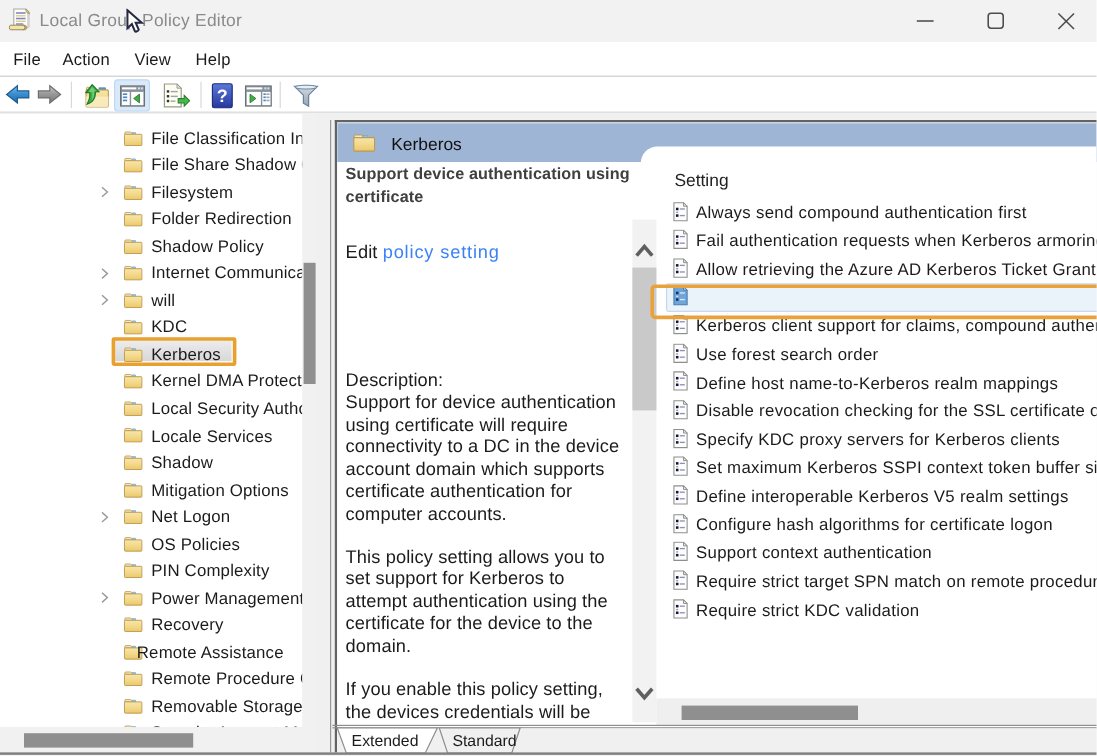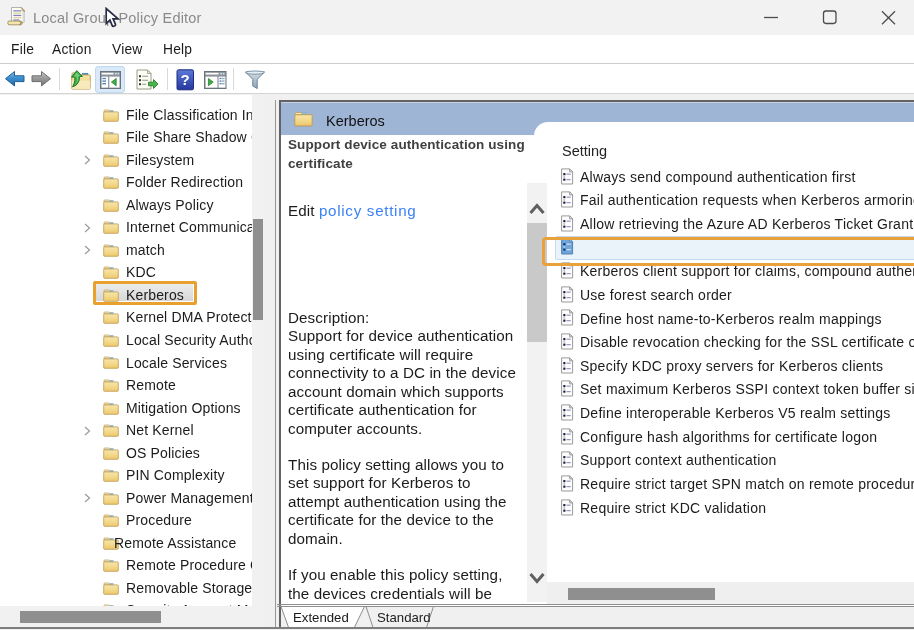--- a/index.html
+++ b/index.html
@@ -155,39 +155,39 @@
 <path d="M1 3 L1 1.8 Q1 1 1.8 1 L5.6 1 Q6.2 1 6.6 1.5 L7.8 3 Z" fill="#F6E8C2" stroke="#BC9A50" stroke-width="0.7"></path>
 <rect x="7.2" y="1.4" width="2.9" height="1.7" fill="#8FC3E4" stroke="#6fa3c4" stroke-width="0.4"></rect>
 <rect x="0.7" y="2.9" width="14.6" height="9.4" rx="0.8" fill="url(#fg)" stroke="#BC9A50" stroke-width="0.8"></rect>
 </svg>
 <span class="txt" style="left:126px;top:79.3px;font-size:14px;letter-spacing:0.15px">Folder Redirection</span>
 <svg style="position:absolute;left:103px;top:103.84px" width="16" height="13" viewBox="0 0 16 13">
 <path d="M1 3 L1 1.8 Q1 1 1.8 1 L5.6 1 Q6.2 1 6.6 1.5 L7.8 3 Z" fill="#F6E8C2" stroke="#BC9A50" stroke-width="0.7"></path>
 <rect x="7.2" y="1.4" width="2.9" height="1.7" fill="#8FC3E4" stroke="#6fa3c4" stroke-width="0.4"></rect>
 <rect x="0.7" y="2.9" width="14.6" height="9.4" rx="0.8" fill="url(#fg)" stroke="#BC9A50" stroke-width="0.8"></rect>
 </svg>
-<span class="txt" style="left:126px;top:101.8px;font-size:14px;letter-spacing:0.15px">Always Policy</span>
+<span class="txt" style="left:126px;top:101.8px;font-size:14px;letter-spacing:0.15px">Shadow Policy</span>
 <svg class="ab" style="left:83px;top:127.9px" width="8" height="10" viewBox="0 0 8 10">
 <path d="M2 1 L6.5 5 L2 9" fill="none" stroke="#9a9a9a" stroke-width="1.2"></path>
       </svg>
 <svg style="position:absolute;left:103px;top:126.35999999999999px" width="16" height="13" viewBox="0 0 16 13">
 <path d="M1 3 L1 1.8 Q1 1 1.8 1 L5.6 1 Q6.2 1 6.6 1.5 L7.8 3 Z" fill="#F6E8C2" stroke="#BC9A50" stroke-width="0.7"></path>
 <rect x="7.2" y="1.4" width="2.9" height="1.7" fill="#8FC3E4" stroke="#6fa3c4" stroke-width="0.4"></rect>
 <rect x="0.7" y="2.9" width="14.6" height="9.4" rx="0.8" fill="url(#fg)" stroke="#BC9A50" stroke-width="0.8"></rect>
 </svg>
 <span class="txt" style="left:126px;top:124.4px;font-size:14px;letter-spacing:0.15px">Internet Communication Management</span>
 <svg class="ab" style="left:83px;top:150.4px" width="8" height="10" viewBox="0 0 8 10">
 <path d="M2 1 L6.5 5 L2 9" fill="none" stroke="#9a9a9a" stroke-width="1.2"></path>
       </svg>
 <svg style="position:absolute;left:103px;top:148.88px" width="16" height="13" viewBox="0 0 16 13">
 <path d="M1 3 L1 1.8 Q1 1 1.8 1 L5.6 1 Q6.2 1 6.6 1.5 L7.8 3 Z" fill="#F6E8C2" stroke="#BC9A50" stroke-width="0.7"></path>
 <rect x="7.2" y="1.4" width="2.9" height="1.7" fill="#8FC3E4" stroke="#6fa3c4" stroke-width="0.4"></rect>
 <rect x="0.7" y="2.9" width="14.6" height="9.4" rx="0.8" fill="url(#fg)" stroke="#BC9A50" stroke-width="0.8"></rect>
 </svg>
-<span class="txt" style="left:126px;top:146.9px;font-size:14px;letter-spacing:0.15px">match</span>
+<span class="txt" style="left:126px;top:146.9px;font-size:14px;letter-spacing:0.15px">will</span>
 <svg style="position:absolute;left:103px;top:171.39999999999998px" width="16" height="13" viewBox="0 0 16 13">
 <path d="M1 3 L1 1.8 Q1 1 1.8 1 L5.6 1 Q6.2 1 6.6 1.5 L7.8 3 Z" fill="#F6E8C2" stroke="#BC9A50" stroke-width="0.7"></path>
 <rect x="7.2" y="1.4" width="2.9" height="1.7" fill="#8FC3E4" stroke="#6fa3c4" stroke-width="0.4"></rect>
 <rect x="0.7" y="2.9" width="14.6" height="9.4" rx="0.8" fill="url(#fg)" stroke="#BC9A50" stroke-width="0.8"></rect>
 </svg>
 <span class="txt" style="left:126px;top:169.4px;font-size:14px;letter-spacing:0.15px">KDC</span>
 <svg style="position:absolute;left:103px;top:193.92px" width="16" height="13" viewBox="0 0 16 13">
 <path d="M1 3 L1 1.8 Q1 1 1.8 1 L5.6 1 Q6.2 1 6.6 1.5 L7.8 3 Z" fill="#F6E8C2" stroke="#BC9A50" stroke-width="0.7"></path>
 <rect x="7.2" y="1.4" width="2.9" height="1.7" fill="#8FC3E4" stroke="#6fa3c4" stroke-width="0.4"></rect>
 <rect x="0.7" y="2.9" width="14.6" height="9.4" rx="0.8" fill="url(#fg)" stroke="#BC9A50" stroke-width="0.8"></rect>
@@ -209,36 +209,36 @@
 <path d="M1 3 L1 1.8 Q1 1 1.8 1 L5.6 1 Q6.2 1 6.6 1.5 L7.8 3 Z" fill="#F6E8C2" stroke="#BC9A50" stroke-width="0.7"></path>
 <rect x="7.2" y="1.4" width="2.9" height="1.7" fill="#8FC3E4" stroke="#6fa3c4" stroke-width="0.4"></rect>
 <rect x="0.7" y="2.9" width="14.6" height="9.4" rx="0.8" fill="url(#fg)" stroke="#BC9A50" stroke-width="0.8"></rect>
 </svg>
 <span class="txt" style="left:126px;top:259.5px;font-size:14px;letter-spacing:0.15px">Locale Services</span>
 <svg style="position:absolute;left:103px;top:284.0px" width="16" height="13" viewBox="0 0 16 13">
 <path d="M1 3 L1 1.8 Q1 1 1.8 1 L5.6 1 Q6.2 1 6.6 1.5 L7.8 3 Z" fill="#F6E8C2" stroke="#BC9A50" stroke-width="0.7"></path>
 <rect x="7.2" y="1.4" width="2.9" height="1.7" fill="#8FC3E4" stroke="#6fa3c4" stroke-width="0.4"></rect>
 <rect x="0.7" y="2.9" width="14.6" height="9.4" rx="0.8" fill="url(#fg)" stroke="#BC9A50" stroke-width="0.8"></rect>
 </svg>
-<span class="txt" style="left:126px;top:282.0px;font-size:14px;letter-spacing:0.15px">Remote</span>
+<span class="txt" style="left:126px;top:282.0px;font-size:14px;letter-spacing:0.15px">Shadow</span>
 <svg style="position:absolute;left:103px;top:306.52px" width="16" height="13" viewBox="0 0 16 13">
 <path d="M1 3 L1 1.8 Q1 1 1.8 1 L5.6 1 Q6.2 1 6.6 1.5 L7.8 3 Z" fill="#F6E8C2" stroke="#BC9A50" stroke-width="0.7"></path>
 <rect x="7.2" y="1.4" width="2.9" height="1.7" fill="#8FC3E4" stroke="#6fa3c4" stroke-width="0.4"></rect>
 <rect x="0.7" y="2.9" width="14.6" height="9.4" rx="0.8" fill="url(#fg)" stroke="#BC9A50" stroke-width="0.8"></rect>
 </svg>
 <span class="txt" style="left:126px;top:304.5px;font-size:14px;letter-spacing:0.15px">Mitigation Options</span>
 <svg class="ab" style="left:83px;top:330.5px" width="8" height="10" viewBox="0 0 8 10">
 <path d="M2 1 L6.5 5 L2 9" fill="none" stroke="#9a9a9a" stroke-width="1.2"></path>
       </svg>
 <svg style="position:absolute;left:103px;top:329.03999999999996px" width="16" height="13" viewBox="0 0 16 13">
 <path d="M1 3 L1 1.8 Q1 1 1.8 1 L5.6 1 Q6.2 1 6.6 1.5 L7.8 3 Z" fill="#F6E8C2" stroke="#BC9A50" stroke-width="0.7"></path>
 <rect x="7.2" y="1.4" width="2.9" height="1.7" fill="#8FC3E4" stroke="#6fa3c4" stroke-width="0.4"></rect>
 <rect x="0.7" y="2.9" width="14.6" height="9.4" rx="0.8" fill="url(#fg)" stroke="#BC9A50" stroke-width="0.8"></rect>
 </svg>
-<span class="txt" style="left:126px;top:327.0px;font-size:14px;letter-spacing:0.15px">Net Kernel</span>
+<span class="txt" style="left:126px;top:327.0px;font-size:14px;letter-spacing:0.15px">Net Logon</span>
 <svg style="position:absolute;left:103px;top:351.56px" width="16" height="13" viewBox="0 0 16 13">
 <path d="M1 3 L1 1.8 Q1 1 1.8 1 L5.6 1 Q6.2 1 6.6 1.5 L7.8 3 Z" fill="#F6E8C2" stroke="#BC9A50" stroke-width="0.7"></path>
 <rect x="7.2" y="1.4" width="2.9" height="1.7" fill="#8FC3E4" stroke="#6fa3c4" stroke-width="0.4"></rect>
 <rect x="0.7" y="2.9" width="14.6" height="9.4" rx="0.8" fill="url(#fg)" stroke="#BC9A50" stroke-width="0.8"></rect>
 </svg>
 <span class="txt" style="left:126px;top:349.6px;font-size:14px;letter-spacing:0.15px">OS Policies</span>
 <svg style="position:absolute;left:103px;top:374.08px" width="16" height="13" viewBox="0 0 16 13">
 <path d="M1 3 L1 1.8 Q1 1 1.8 1 L5.6 1 Q6.2 1 6.6 1.5 L7.8 3 Z" fill="#F6E8C2" stroke="#BC9A50" stroke-width="0.7"></path>
 <rect x="7.2" y="1.4" width="2.9" height="1.7" fill="#8FC3E4" stroke="#6fa3c4" stroke-width="0.4"></rect>
 <rect x="0.7" y="2.9" width="14.6" height="9.4" rx="0.8" fill="url(#fg)" stroke="#BC9A50" stroke-width="0.8"></rect>
@@ -251,21 +251,21 @@
 <path d="M1 3 L1 1.8 Q1 1 1.8 1 L5.6 1 Q6.2 1 6.6 1.5 L7.8 3 Z" fill="#F6E8C2" stroke="#BC9A50" stroke-width="0.7"></path>
 <rect x="7.2" y="1.4" width="2.9" height="1.7" fill="#8FC3E4" stroke="#6fa3c4" stroke-width="0.4"></rect>
 <rect x="0.7" y="2.9" width="14.6" height="9.4" rx="0.8" fill="url(#fg)" stroke="#BC9A50" stroke-width="0.8"></rect>
 </svg>
 <span class="txt" style="left:126px;top:394.6px;font-size:14px;letter-spacing:0.15px">Power Management</span>
 <svg style="position:absolute;left:103px;top:419.12px" width="16" height="13" viewBox="0 0 16 13">
 <path d="M1 3 L1 1.8 Q1 1 1.8 1 L5.6 1 Q6.2 1 6.6 1.5 L7.8 3 Z" fill="#F6E8C2" stroke="#BC9A50" stroke-width="0.7"></path>
 <rect x="7.2" y="1.4" width="2.9" height="1.7" fill="#8FC3E4" stroke="#6fa3c4" stroke-width="0.4"></rect>
 <rect x="0.7" y="2.9" width="14.6" height="9.4" rx="0.8" fill="url(#fg)" stroke="#BC9A50" stroke-width="0.8"></rect>
 </svg>
-<span class="txt" style="left:126px;top:417.1px;font-size:14px;letter-spacing:0.15px">Procedure</span>
+<span class="txt" style="left:126px;top:417.1px;font-size:14px;letter-spacing:0.15px">Recovery</span>
 <svg style="position:absolute;left:103px;top:441.64px" width="16" height="13" viewBox="0 0 16 13">
 <path d="M1 3 L1 1.8 Q1 1 1.8 1 L5.6 1 Q6.2 1 6.6 1.5 L7.8 3 Z" fill="#F6E8C2" stroke="#BC9A50" stroke-width="0.7"></path>
 <rect x="7.2" y="1.4" width="2.9" height="1.7" fill="#8FC3E4" stroke="#6fa3c4" stroke-width="0.4"></rect>
 <rect x="0.7" y="2.9" width="14.6" height="9.4" rx="0.8" fill="url(#fg)" stroke="#BC9A50" stroke-width="0.8"></rect>
 </svg>
 <span class="txt" style="left:114px;top:439.6px;font-size:14px;letter-spacing:0.15px">Remote Assistance</span>
 <svg style="position:absolute;left:103px;top:464.15999999999997px" width="16" height="13" viewBox="0 0 16 13">
 <path d="M1 3 L1 1.8 Q1 1 1.8 1 L5.6 1 Q6.2 1 6.6 1.5 L7.8 3 Z" fill="#F6E8C2" stroke="#BC9A50" stroke-width="0.7"></path>
 <rect x="7.2" y="1.4" width="2.9" height="1.7" fill="#8FC3E4" stroke="#6fa3c4" stroke-width="0.4"></rect>
 <rect x="0.7" y="2.9" width="14.6" height="9.4" rx="0.8" fill="url(#fg)" stroke="#BC9A50" stroke-width="0.8"></rect>

